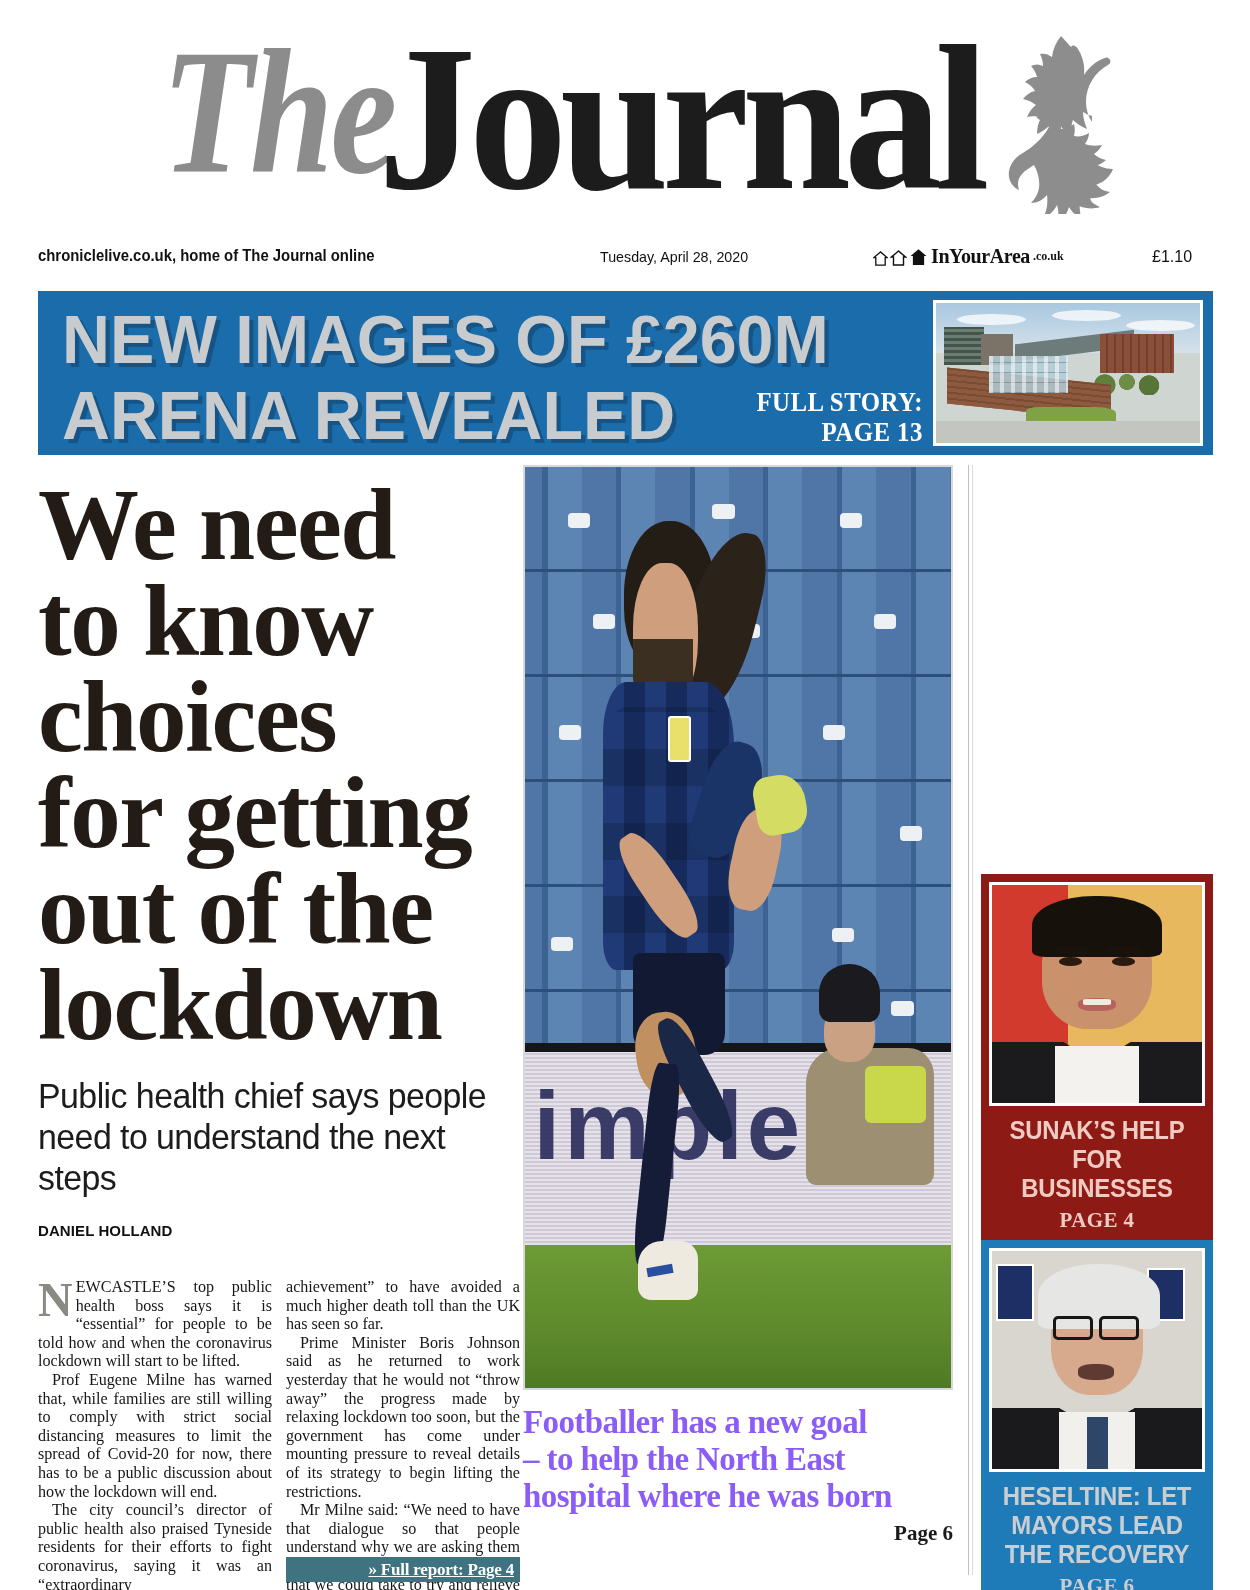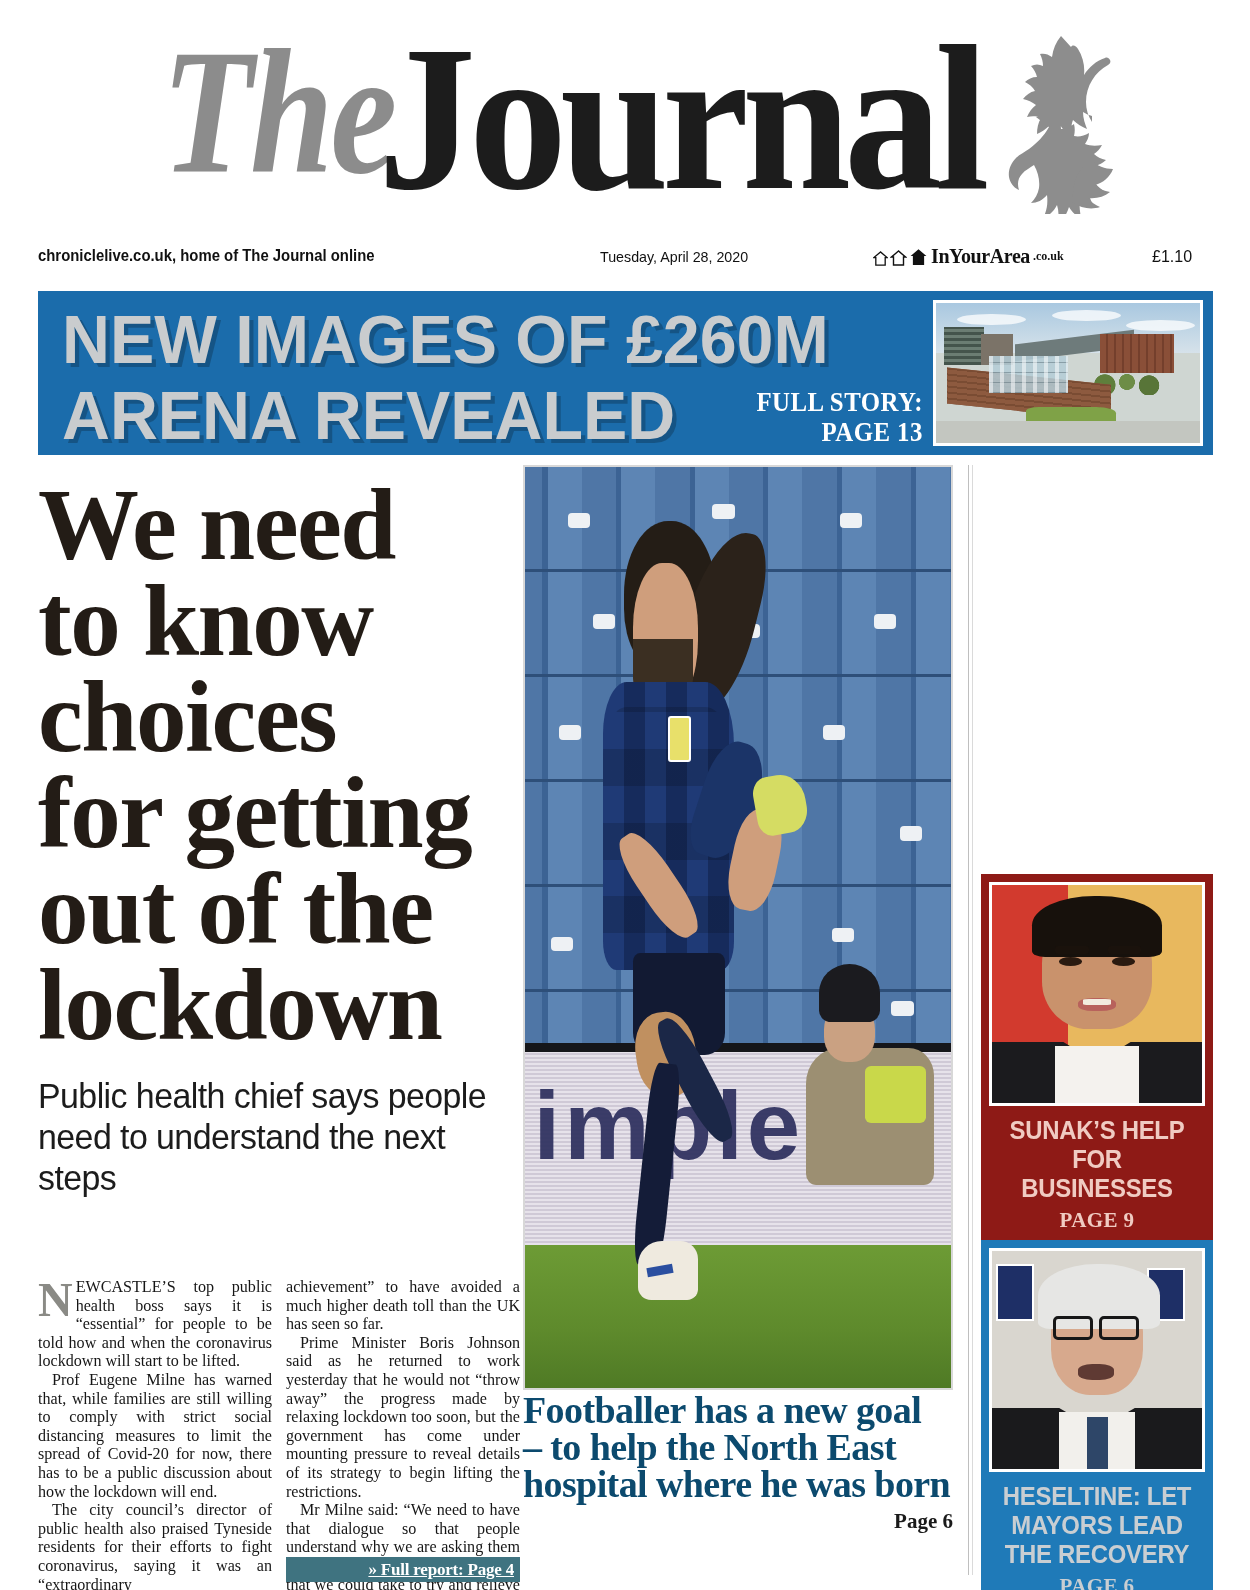--- a/index.html
+++ b/index.html
@@ -180,24 +180,24 @@
   
   .centre { position: absolute; left: 523px; top: 0; width: 430px; height: 1125px; }
   .photo-frame {
     width: 430px; height: 925px;
     border: 2px solid #d8d8d8;
     overflow: hidden; position: relative;
   }
   .photo-caption {
     font-family: "Liberation Serif", serif;
     font-weight: 700;
-    font-size: 38px;
+    font-size: 33px;
     line-height: 37px;
-    color: #0c4a6e;
-    margin-top: 2px;
+    color: #8b5cf6;
+    margin-top: 14px;
     letter-spacing: -0.6px;
     white-space: pre-line;
   }
   .photo-page {
     font-family: "Liberation Serif", serif;
     font-weight: 700; font-size: 21px; color: #1a1a1a;
     text-align: right; margin-top: 6px;
   }
 
   
@@ -399,20 +399,21 @@
   <div class="lead">
     <div class="lead-headline">We need
 to know
 choices
 for getting
 out of the
 lockdown</div>
     <div class="lead-sub">Public health chief says people
 need to understand the next steps</div>
     <div class="byline">
+      <div class="byline-name">DANIEL HOLLAND</div>
     </div>
 
     <div class="lead-cols">
       <div class="bodycol">
         <p class="first"><span class="dropcap">N</span><span>EWCASTLE’S top public health boss says it is “essential” for people to be told how and when the coronavirus lockdown will start to be lifted.</span></p>
         <p>Prof Eugene Milne has warned that, while families are still willing to comply with strict social distancing measures to limit the spread of Covid-20 for now, there has to be a public discussion about how the lockdown will end.</p>
         <p>The city council’s director of public health also praised Tyneside residents for their efforts to fight coronavirus, saying it was an “extraordinary</p>
       </div>
       <div class="bodycol">
         <p class="first">achievement” to have avoided a much higher death toll than the UK has seen so far.</p>
@@ -498,21 +499,21 @@
             <div class="sn-brow2"></div>
           <div class="sn-eye1"></div>
             <div class="sn-eye2"></div>
           <div class="sn-mouth">
               <i></i>
             </div>
         </div>
       </div>
       <div class="promo-title" style="color: rgb(240, 203, 194);">SUNAK’S HELP
 FOR BUSINESSES</div>
-      <div class="promo-page" style="color: rgb(240, 203, 194);">PAGE 9</div>
+      <div class="promo-page" style="color: rgb(240, 203, 194);">PAGE 4</div>
     </div>
 
     <div class="promo" id="promo2" style="top: 775px; background: rgb(31, 122, 184);">
       <div class="promo-img">
         <div class="hespic">
           <div class="hes-flag1"></div>
             <div class="hes-flag2"></div>
           <div class="hes-suit"></div>
           <div class="hes-shirt"></div>
           <div class="hes-tie"></div>

